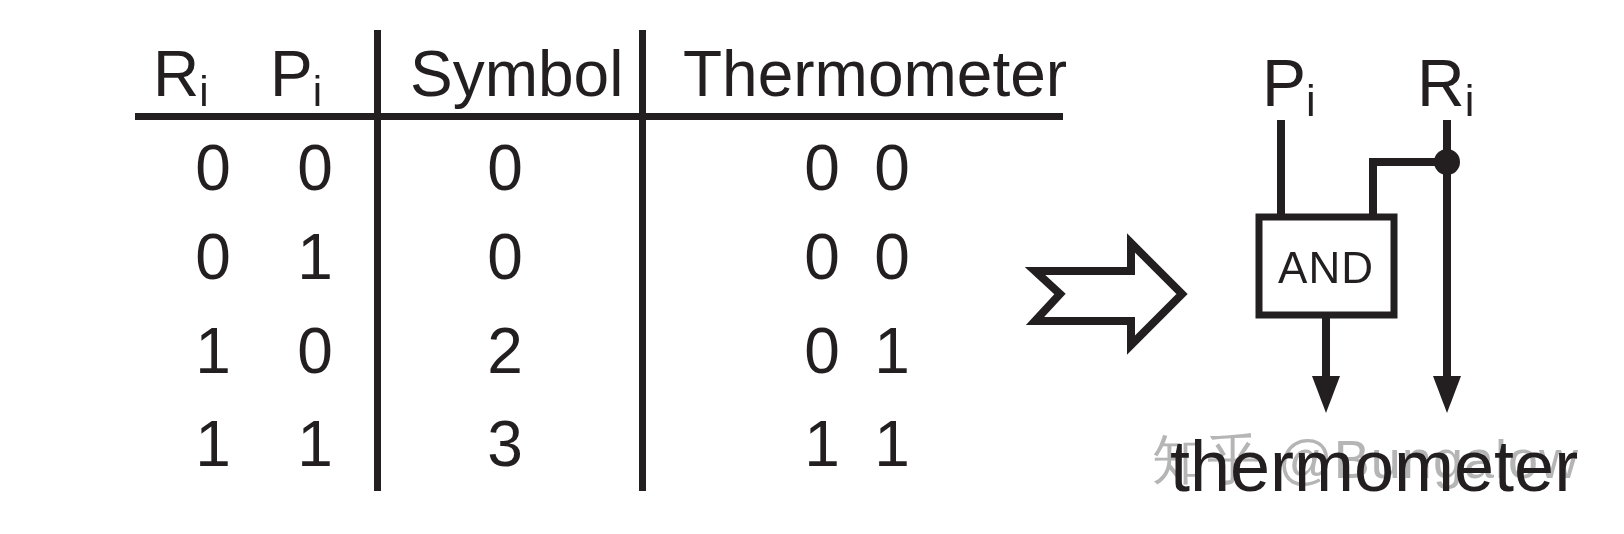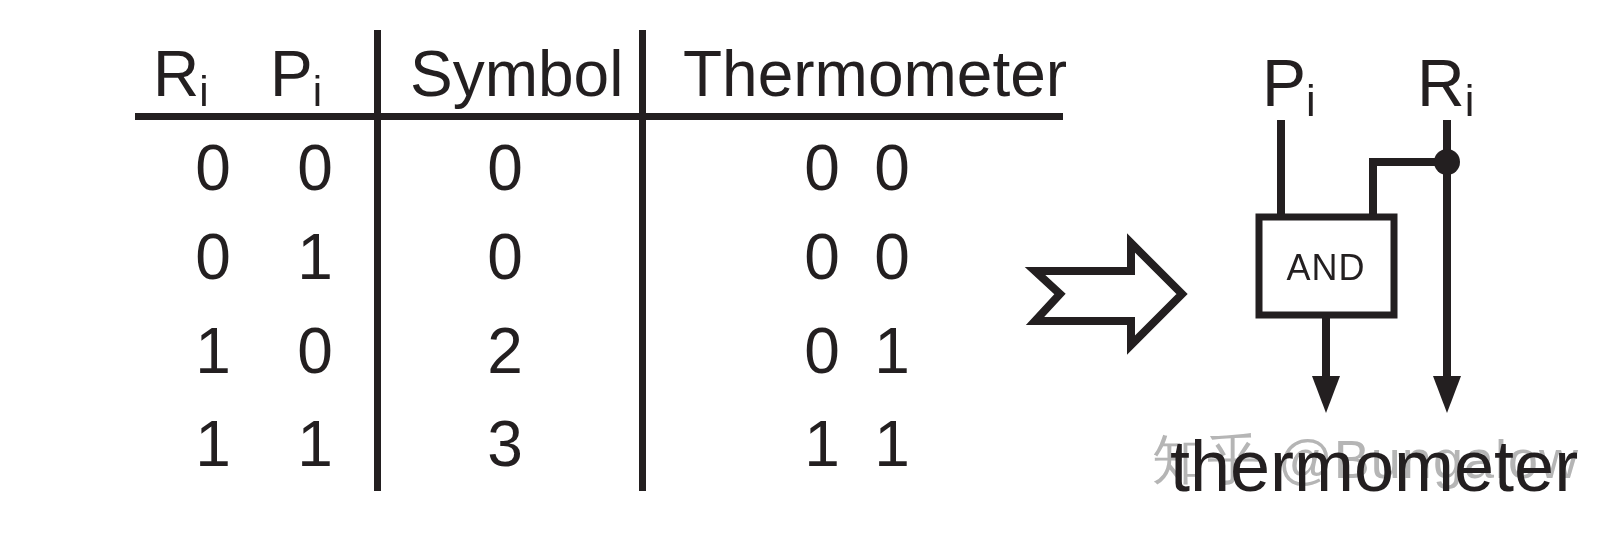--- a/index.html
+++ b/index.html
@@ -12,21 +12,21 @@
     overflow:hidden;
   }
   .line{position:absolute;background:#231f20;}
   .hdr{position:absolute;font-size:64px;line-height:1;white-space:nowrap;}
   .cell{position:absolute;transform:translate(-50%,-50%);font-size:64px;line-height:1;white-space:nowrap;}
   sub.s{font-size:0.66em;vertical-align:-0.24em;line-height:0;}
   .siglabel{position:absolute;font-size:66px;line-height:1;white-space:nowrap;}
   .gate-label{
     position:absolute;left:1326px;top:268px;
     transform:translate(-50%,-50%);
-    font-size:36px;line-height:1;letter-spacing:1px;
+    font-size:44px;line-height:1;letter-spacing:1px;
   }
   .caption{
     position:absolute;left:1170px;top:430px;
     font-size:72px;line-height:1;white-space:nowrap;
     color:#231f20;z-index:2;
   }
   .watermark{
     position:absolute;left:1152px;top:432px;
     font-size:54px;line-height:1;white-space:nowrap;
     color:#b5b5b5;z-index:1;letter-spacing:1px;

